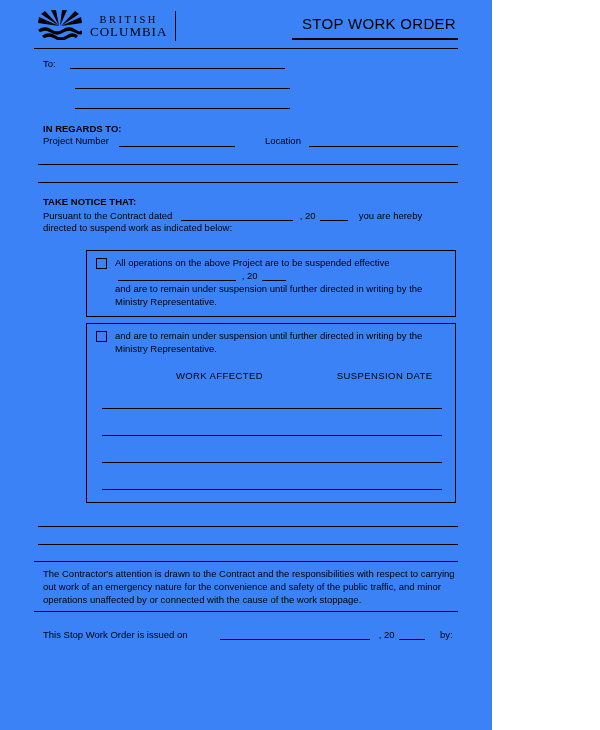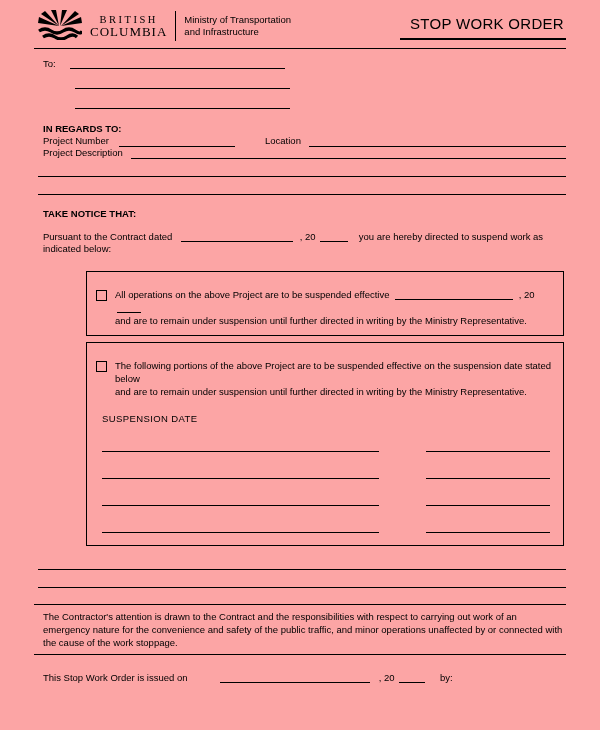--- a/index.html
+++ b/index.html
@@ -1,17 +1,17 @@
 <!DOCTYPE html>
 <html><head>
 <meta charset="utf-8">
 <style>
   html,body{margin:0;padding:0;background:#fff}
   .page{
-    width:600px;height:730px;box-sizing:border-box;background:#fca5a5;color:#000;
+    width:492px;height:730px;box-sizing:border-box;background:#3b82f6;color:#000;
     font-family:"Liberation Sans",sans-serif;font-size:9.5px;line-height:1.25;
     padding:10px 34px 0 34px;overflow:hidden;position:relative;
   }
   .indent{margin-left:9px}
   .bl{display:inline-block;border-bottom:1px solid #000;height:11px;vertical-align:-2px}
   .hr{border:none;border-top:1px solid #000;margin:0}
   
   .header{display:flex;justify-content:space-between;align-items:flex-start;height:38px}
   .hleft{display:flex;align-items:center;gap:8px;margin-left:4px}
   .org{font-family:"Liberation Serif",serif;text-align:center;line-height:1.05}
@@ -23,23 +23,23 @@
          padding:3px 2px 4px 10px;margin-top:2px}
   
   .to-row{margin-top:8px}
   .to-extra{margin-left:32px;margin-top:7px}
   .to-lbl{display:inline-block;width:24px}
   
   .sec-head{font-weight:bold;margin-top:13px}
   .fieldrow{display:flex;align-items:flex-end;}
   .flexfill{flex:1;margin-left:8px}
   .fullline{border-bottom:1px solid #000;height:17px;margin-left:4px}
-  .sentence{margin-top:11px}
+  .sentence{margin-top:2px}
   
-  .optbox{border:1px solid #000;margin:16px 2px 0 52px;padding:16px 9px 8px 9px}
+  .optbox{border:1px solid #000;margin:16px 2px 0 52px;padding:5px 9px 8px 9px}
   .optrow{display:flex;gap:8px}
   .cb{width:9px;height:9px;border:1px solid #000;flex:0 0 auto;margin-top:2px}
   .opttext{flex:1;line-height:13px}
   .or{text-align:center;font-weight:bold;margin:6px 2px 0 52px}
   .colheads,.tblrow{display:flex;justify-content:space-between;padding:0 4px 0 6px}
   .colheads{margin-top:15px;letter-spacing:.4px}
   .cw{width:277px;text-align:center}
   .cd{width:124px;text-align:left}
   .tblrow{margin-top:15px}
   .work{width:277px}
@@ -66,47 +66,39 @@
           </g>
           <path d="M1 21 Q 7 17 13 21 T 25 21 T 37 21 T 44 21" stroke="#000" stroke-width="3.2" fill="none"></path>
           <path d="M5 27 Q 11 23 17 27 T 29 27 T 39 27" stroke="#000" stroke-width="3.2" fill="none"></path>
         </svg>
       </span>
       <div class="org">
         <div class="l1">BRITISH</div>
         <div class="l2">COLUMBIA</div>
       </div>
       <div class="vdiv"></div>
-      <div class="ministry">
-        <div>Ministry of Transportation</div>
-        <div>and Infrastructure</div>
-      </div>
     </div>
     <div class="title">STOP WORK ORDER</div>
   </div>
   <hr class="hr">
 
   <div class="indent">
     <div class="to-row">
       <span class="to-lbl">To:</span>
       <span class="bl" style="width:215px"></span>
     </div>
     <div class="to-extra"><span class="bl" style="width:215px"></span></div>
     <div class="to-extra"><span class="bl" style="width:215px"></span></div>
   </div>
 
   <div class="sec-head indent">IN REGARDS TO:</div>
   <div class="fieldrow indent">
     <span>Project Number</span>
     <span class="bl" style="width:116px;margin-left:10px"></span>
     <span style="margin-left:30px">Location</span>
-    <span class="bl flexfill"></span>
-  </div>
-  <div class="fieldrow indent">
-    <span>Project Description</span>
     <span class="bl flexfill"></span>
   </div>
   <div class="fullline"></div>
   <div class="fullline"></div>
 
   <div class="sec-head indent">TAKE NOTICE THAT:</div>
   <div class="sentence indent">
     <span>Pursuant to the Contract dated</span>
     <span class="bl" style="width:112px;margin:0 4px 0 6px"></span>
     <span>, 20</span>
@@ -125,25 +117,25 @@
         <span>and are to remain under suspension until further directed in writing by the Ministry Representative.</span>
       </div>
     </div>
   </div>
 
 
   <div class="optbox" style="margin-top:6px;padding-bottom:12px">
     <div class="optrow">
       <span class="cb"></span>
       <div class="opttext">
-        <div>The following portions of the above Project are to be suspended effective on the suspension date stated below</div>
         <div>and are to remain under suspension until further directed in writing by the Ministry Representative.</div>
       </div>
     </div>
     <div class="colheads">
+      <span class="cw">WORK AFFECTED</span>
       <span class="cd">SUSPENSION DATE</span>
     </div>
     <div class="tblrow">
       <span class="bl work"></span>
       <span class="bl date"></span>
     </div>
     <div class="tblrow">
       <span class="bl work"></span>
       <span class="bl date"></span>
     </div>

